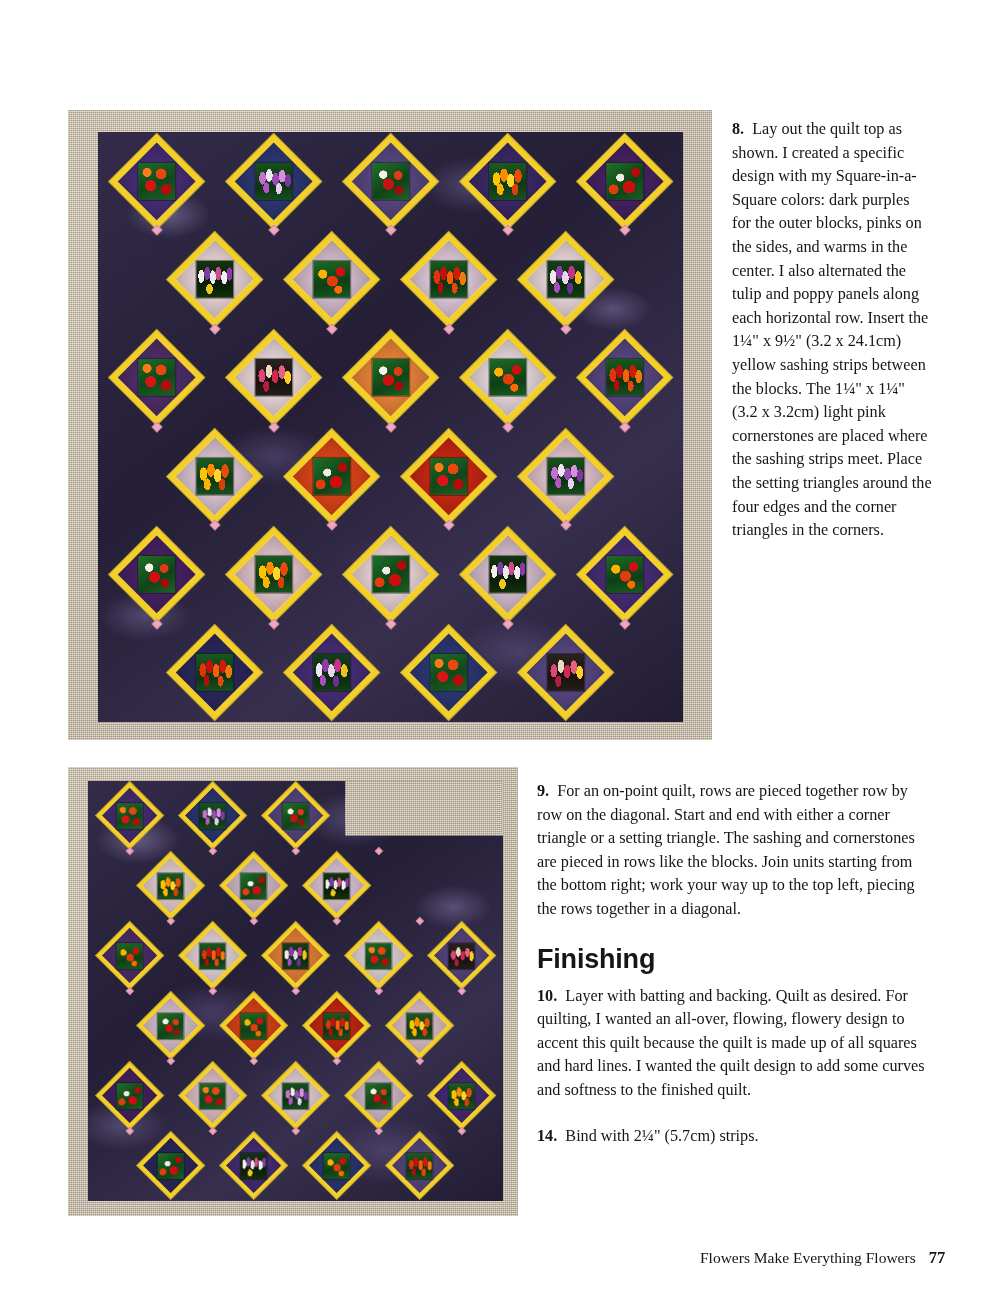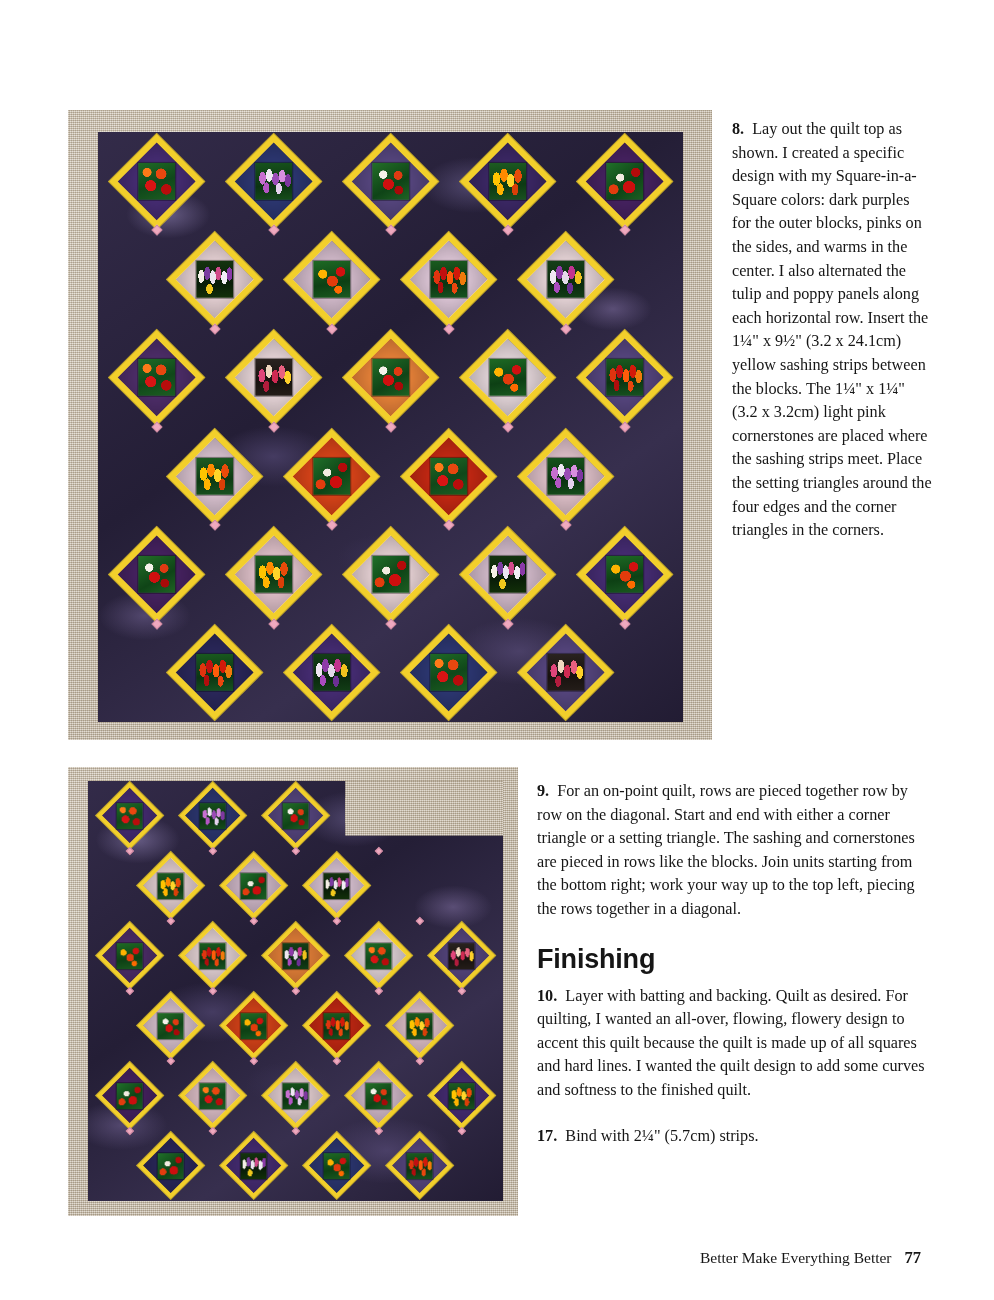--- a/index.html
+++ b/index.html
@@ -466,20 +466,20 @@
   </p>
 
   <h2 class="sec" style="margin-top:22px;">Finishing</h2>
 
   <p class="body">
     <b>10.</b>&nbsp;
     <span>Layer with batting and backing. Quilt as desired. For quilting, I wanted an all-over, flowing, flowery design to accent this quilt because the quilt is made up of all squares and hard lines. I wanted the quilt design to add some curves and softness to the finished quilt.</span>
   </p>
 
   <p class="body" style="margin-top:22px;">
-    <b>17.</b>&nbsp;
+    <b>14.</b>&nbsp;
     <span>Bind with 2¼" (5.7cm) strips.</span>
   </p>
 </div>
 
 <div class="footer" style="left:700px;top:1248px;">
-  <span>Better Make Everything Better</span><span class="pg">77</span>
+  <span>Flowers Make Everything Flowers</span><span class="pg">77</span>
 </div>
 
 </body></html>

